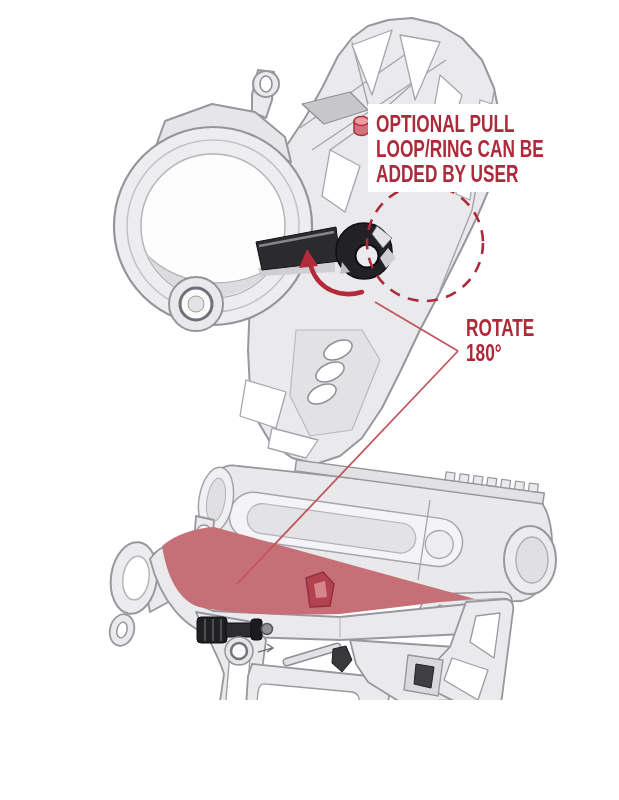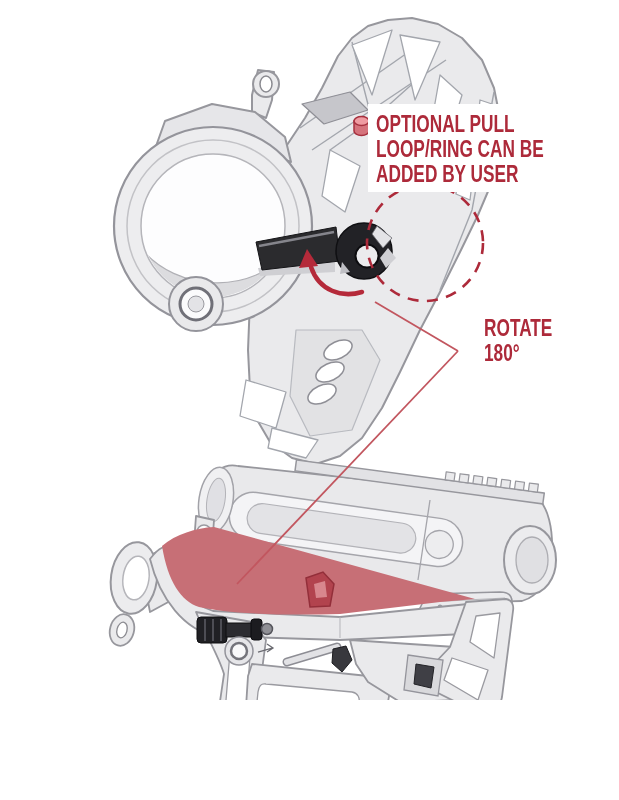--- a/index.html
+++ b/index.html
@@ -26,21 +26,21 @@
     letter-spacing:0px;
   }
   .note-box{
     left:368px;top:104px;
     width:178px;height:88px;
     background:#ffffff;
     padding:8px 0 0 8px;
     box-sizing:border-box;
   }
   .rotate-box{
-    left:484px;top:316px;
+    left:466px;top:316px;
   }
 </style>
 </head>
 <body>
 
 <div class="canvas">
 
   <svg class="art" width="619" height="800" viewBox="0 0 619 800">
 
     <g fill="#eaeaec" stroke="#97979d" stroke-width="2" stroke-linejoin="round">

